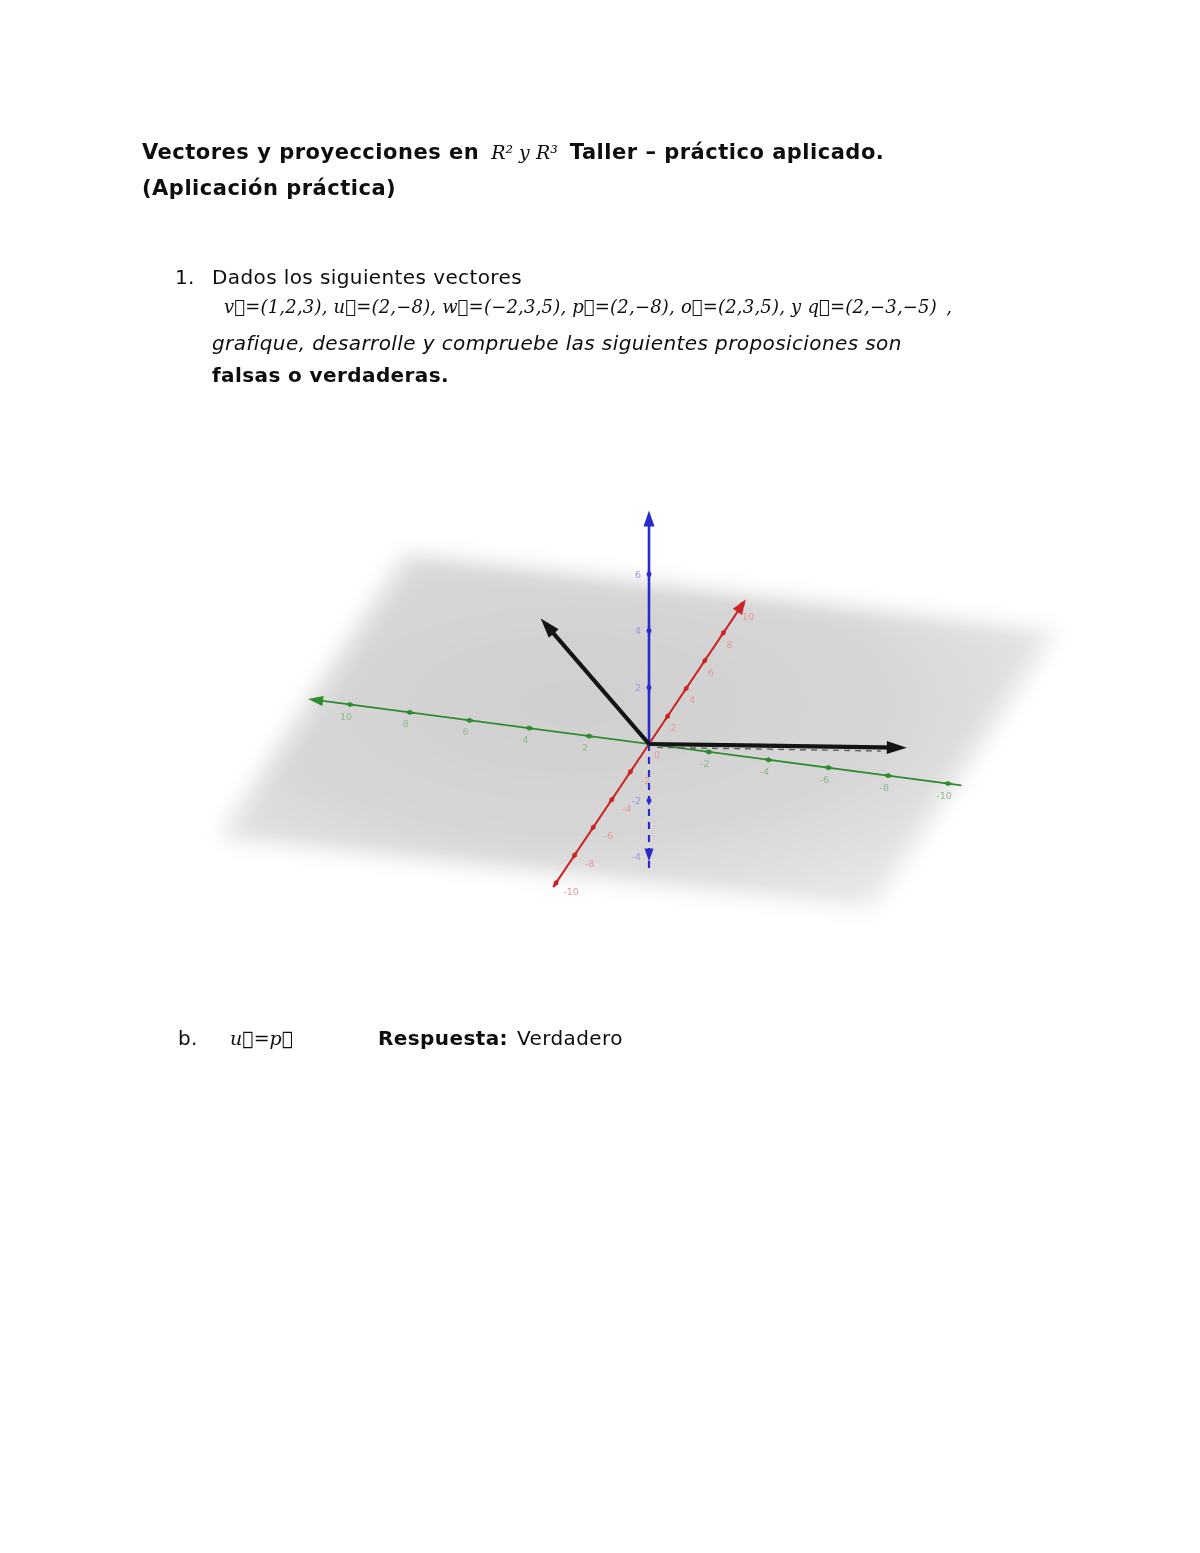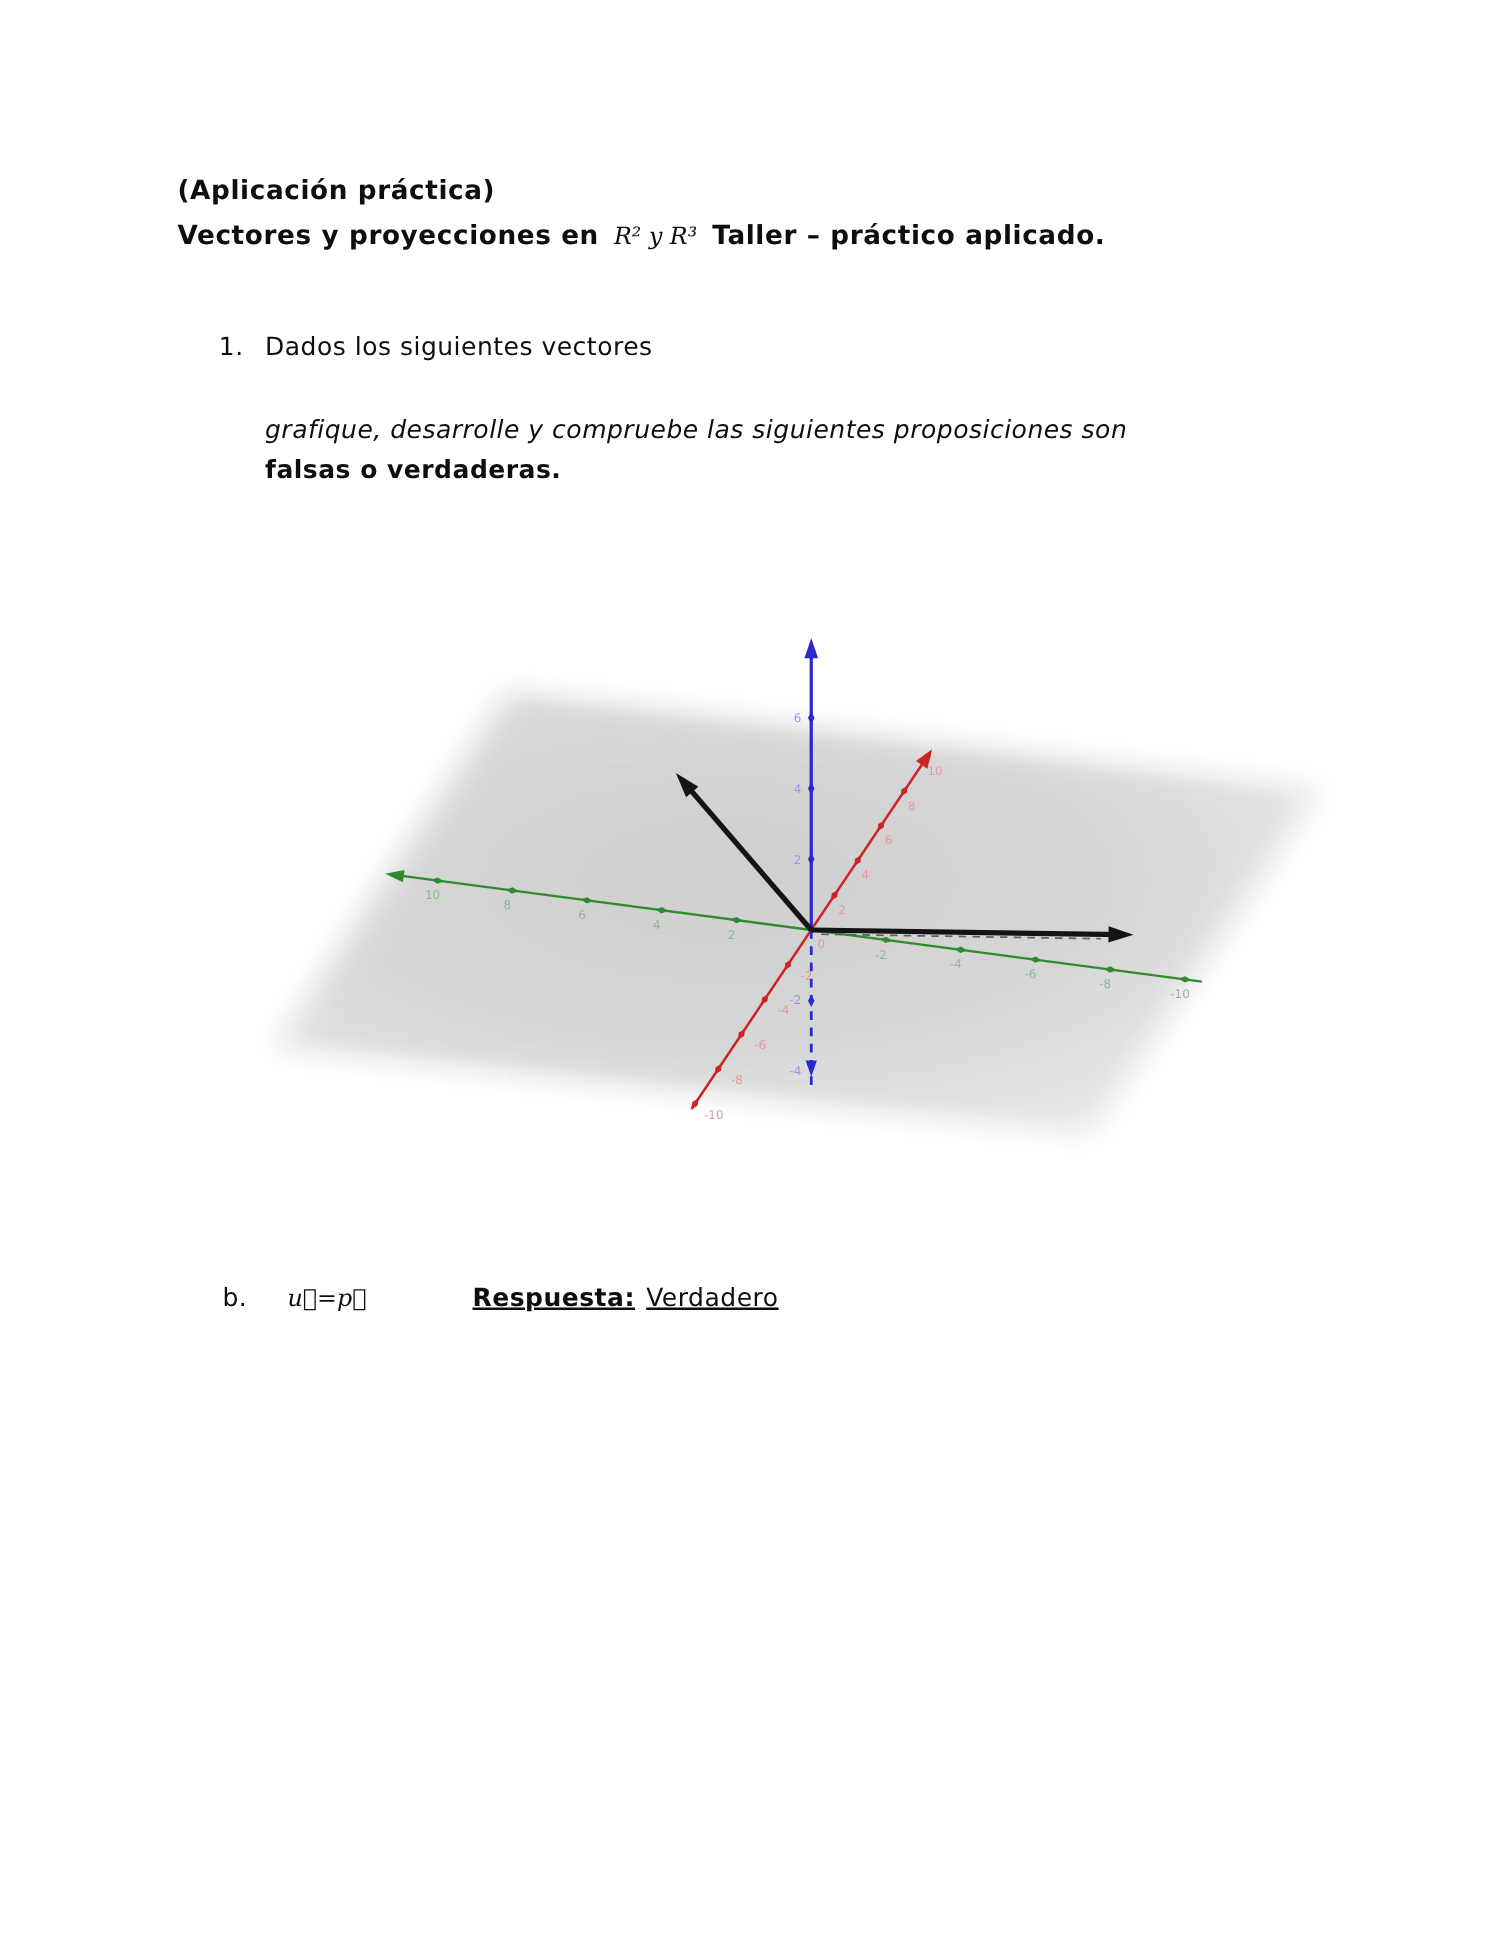--- a/index.html
+++ b/index.html
@@ -10,39 +10,40 @@
   .math{font-family:"DejaVu Serif","Liberation Serif",serif;font-style:italic;}
   .title-math{font-weight:normal;font-size:19px;margin:0 12px;letter-spacing:0;}
   .body-text{font-size:20px;letter-spacing:0.4px;}
   .p-number{left:175px;top:265px;}
   .p-intro{left:212px;top:265px;}
   .p-formula{left:224px;top:296px;font-size:18px;letter-spacing:0.2px;}
   .p-body1{left:212px;top:331px;font-style:italic;}
   .p-body2{left:212px;top:363px;font-weight:bold;}
   .item-row{font-size:20px;letter-spacing:0.4px;}
   .row-a{left:178px;top:424px;}
-  .row-b{left:178px;top:1026px;text-decoration:underline;}
+  .row-b{left:178px;top:1026px;}
   .item-label{display:inline-block;width:52px;}
   .item-statement{display:inline-block;width:148px;font-size:19px;letter-spacing:0;}
   .answer-label{font-weight:bold;margin-right:9px;}
   #graph-svg{position:absolute;left:150px;top:480px;}
   text{font-family:"DejaVu Sans","Liberation Sans",sans-serif;}
 </style>
 </head>
 <body>
 
 <div class="page">
 
   <div class="abs title">
+    <div><span>Vectores y proyecciones en</span><span class="math title-math">R² y R³</span><span>Taller – práctico aplicado.</span></div>
     <div>(Aplicación práctica)</div>
-    <div><span>Vectores y proyecciones en</span><span class="math title-math">R² y R³</span><span>Taller – práctico aplicado.</span></div>
   </div>
 
   <div class="abs body-text p-number">1.</div>
   <div class="abs body-text p-intro">Dados los siguientes vectores</div>
+  <div class="abs math p-formula">v⃗=(1,2,3), u⃗=(2,−8), w⃗=(−2,3,5), p⃗=(2,−8), o⃗=(2,3,5), y q⃗=(2,−3,−5) ,</div>
   <div class="abs body-text p-body1">grafique, desarrolle y compruebe las siguientes proposiciones son</div>
   <div class="abs body-text p-body2">falsas o verdaderas.</div>
 
 
   <svg id="graph-svg" width="950" height="480" viewBox="150 480 950 480">
     <defs>
       <radialGradient id="planeGrad" cx="42%" cy="42%" r="72%">
         <stop id="pg-s1" offset="0%" stop-color="#cfcfcf"></stop>
         <stop id="pg-s2" offset="55%" stop-color="#d6d6d6"></stop>
         <stop id="pg-s3" offset="100%" stop-color="#e9e9e9"></stop>

